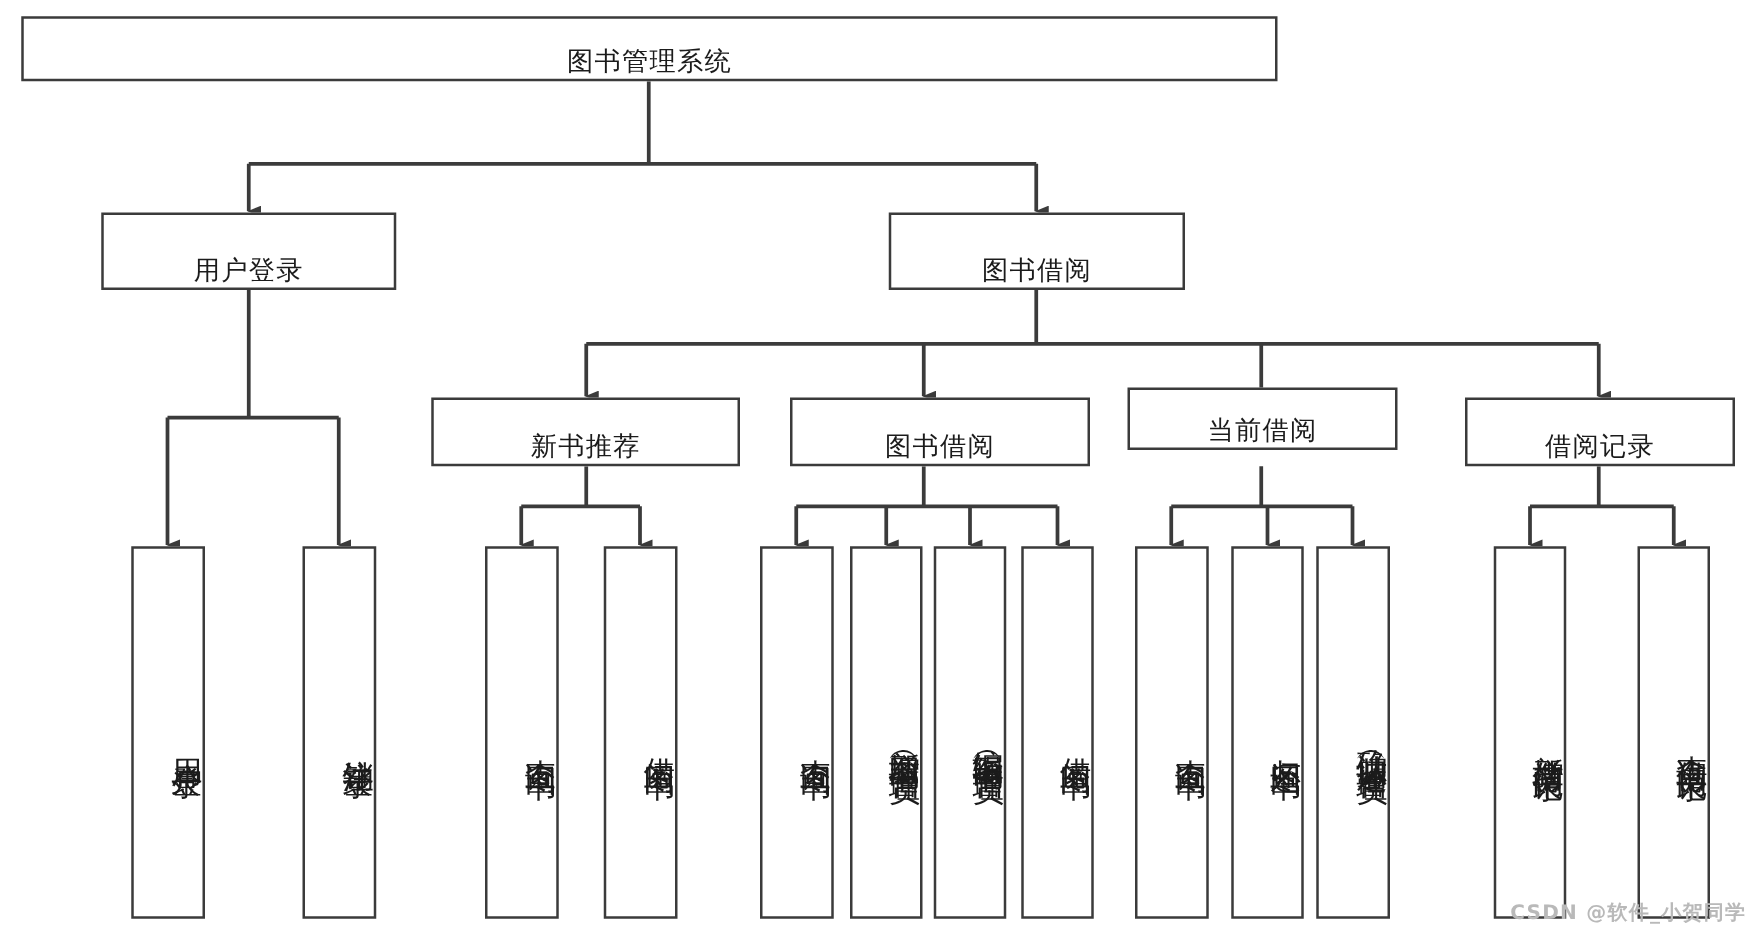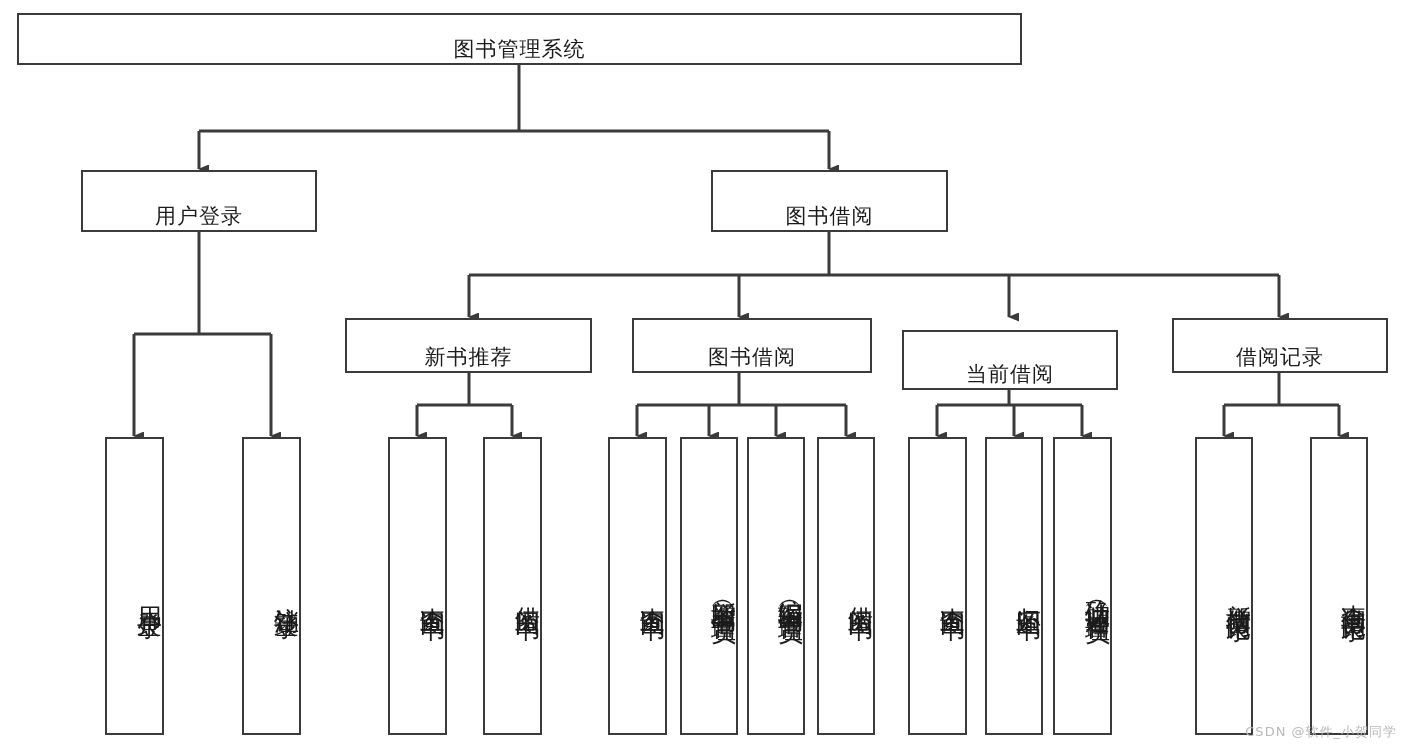--- a/index.html
+++ b/index.html
@@ -23,22 +23,22 @@
     font-size:25px;
     letter-spacing:3px;
     padding-top:14px;
     align-items:flex-start;
     justify-content:center;
     line-height:1;
   }
   .node-box.vert .vtext{display:block;white-space:nowrap;}
   .watermark{
     position:absolute;right:8px;bottom:6px;
-    font-size:13px;color:#b9b9b9;letter-spacing:1px;
-    white-space:nowrap;pointer-events:none;
+    font-size:16px;color:#b9b9b9;letter-spacing:1px;
+    white-space:nowrap;pointer-events:none;font-weight:bold;
   }
 </style>
 </head>
 <body>
 
 <div id="diagram-root">
 
   <svg id="tree-svg" viewBox="0 0 1405 747" xmlns="http://www.w3.org/2000/svg" aria-hidden="true">
     <defs>
       <marker id="arrowhead" markerWidth="9" markerHeight="11" refX="4.5" refY="10" orient="auto" markerUnits="userSpaceOnUse">
@@ -91,21 +91,21 @@
       </div>
       <div class="node-box horiz" style="left: 711px; top: 170px; width: 237px; height: 62px;">
         <span class="htext">图书借阅</span>
       </div>
       <div class="node-box horiz" style="left: 345px; top: 318px; width: 247px; height: 55px;">
         <span class="htext">新书推荐</span>
       </div>
       <div class="node-box horiz" style="left: 632px; top: 318px; width: 240px; height: 55px;">
         <span class="htext">图书借阅</span>
       </div>
-      <div class="node-box horiz" style="left: 902px; top: 330px; width: 216px; height: 60px; font-family: Liberation Mono, monospace;">
+      <div class="node-box horiz" style="left: 902px; top: 310px; width: 216px; height: 50px; font-family: Liberation Mono, monospace;">
         <span class="htext">当前借阅</span>
       </div>
       <div class="node-box horiz" style="left: 1172px; top: 318px; width: 216px; height: 55px;">
         <span class="htext">借阅记录</span>
       </div>
       <div class="node-box vert" style="left: 105px; top: 437px; width: 59px; height: 298px;">
         <span class="vtext">用户登录</span>
       </div>
       <div class="node-box vert" style="left: 242px; top: 437px; width: 59px; height: 298px;">
         <span class="vtext">注销登录</span>

